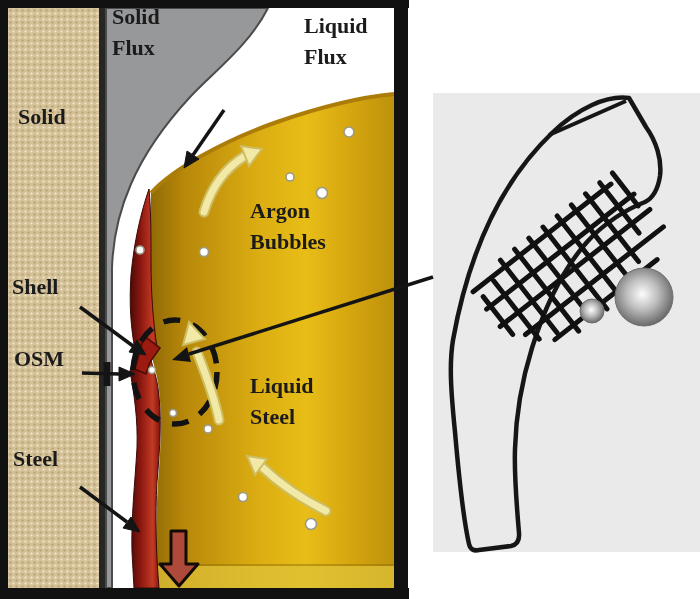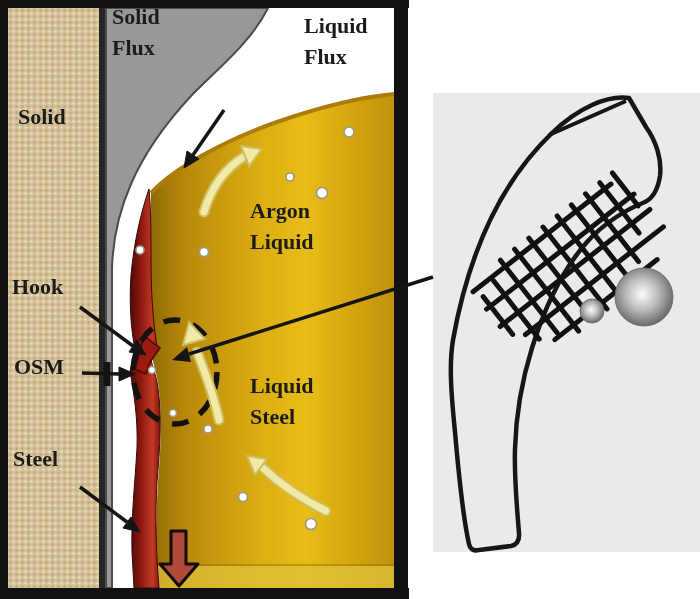--- a/index.html
+++ b/index.html
@@ -163,20 +163,20 @@
     <polygon points="172,360 187,347 191,362" fill="#141414"></polygon>
   </g>
 </svg>
 
 <div class="lbl" style="left:112px;top:2px;">Solid
 Flux</div>
 <div class="lbl" style="left:304px;top:11px;">Liquid
 Flux</div>
 <div class="lbl" style="left:18px;top:102px;">Solid</div>
 <div class="lbl" style="left:250px;top:196px;">Argon
-Liquid</div>
-<div class="lbl" style="left:12px;top:272px;">Hook</div>
-<div class="lbl" style="left:14px;top:352px;">OSM</div>
+Bubbles</div>
+<div class="lbl" style="left:12px;top:272px;">Shell</div>
+<div class="lbl" style="left:14px;top:344px;">OSM</div>
 <div class="lbl" style="left:250px;top:371px;">Liquid
 Steel</div>
 <div class="lbl" style="left:13px;top:444px;">Steel</div>
 
 </div>
 
 </body></html>

